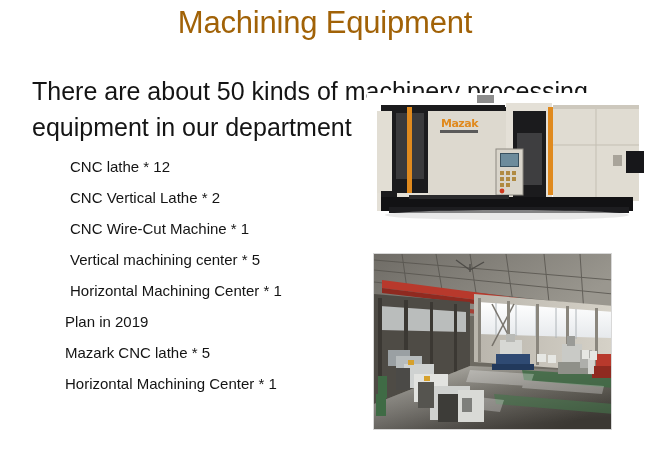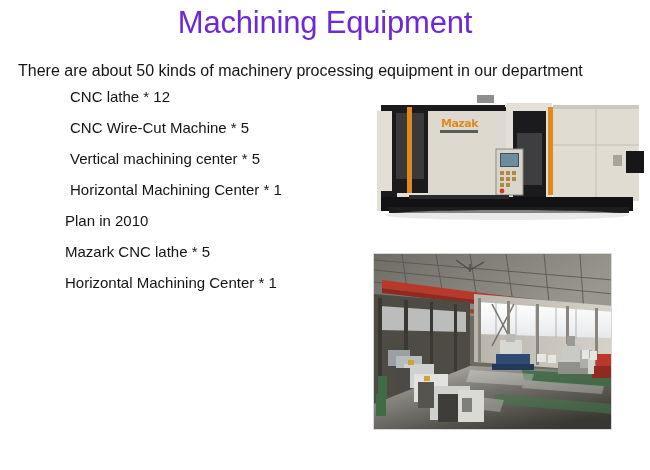--- a/index.html
+++ b/index.html
@@ -23,37 +23,37 @@
   
   .slide-title {
     position: absolute;
     left: 0;
     top: 4px;
     width: 650px;
     text-align: center;
     font-size: 31px;
     font-weight: 400;
     letter-spacing: -0.2px;
-    color: #6d28d9;
+    color: #a16207;
     line-height: 1.25;
   }
 
   
   .body-block {
     position: absolute;
     left: 18px;
     top: 60px;
     width: 600px;
   }
   .intro {
-    font-size: 16px;
+    font-size: 25px;
     line-height: 1.42;
     color: #141414;
     width: 595px;
-    margin: 0;
+    margin: 14px;
   }
 
   .equip-list {
     list-style: none;
     margin: 6px 0 0 0;
     padding: 0;
   }
   .equip-item {
     font-size: 15px;
     line-height: 1;
@@ -91,24 +91,25 @@
 
 <div class="slide">
 
   <div class="slide-title">Machining Equipment</div>
 
   <div class="body-block">
     <p class="intro">There are about 50 kinds of machinery processing equipment in our department</p>
 
     <ul class="equip-list">
       <li class="equip-item indent-a">CNC lathe * 12</li>
-      <li class="equip-item indent-a">CNC Wire-Cut Machine * 5</li>
+      <li class="equip-item indent-a">CNC Vertical Lathe * 2</li>
+      <li class="equip-item indent-a">CNC Wire-Cut Machine * 1</li>
       <li class="equip-item indent-a">Vertical machining center * 5</li>
       <li class="equip-item indent-a">Horizontal Machining Center * 1</li>
-      <li class="equip-item indent-b">Plan in 2010</li>
+      <li class="equip-item indent-b">Plan in 2019</li>
       <li class="equip-item indent-b">Mazark CNC lathe * 5</li>
       <li class="equip-item indent-b">Horizontal Machining Center * 1</li>
     </ul>
   </div>
 
   <div class="photo-machine">
     <svg width="279" height="134" viewBox="0 0 279 134">
       <rect x="0" y="0" width="279" height="134" fill="#ffffff"></rect>
 
       <rect x="110" y="2" width="17" height="8" fill="#8e8e8e"></rect>

